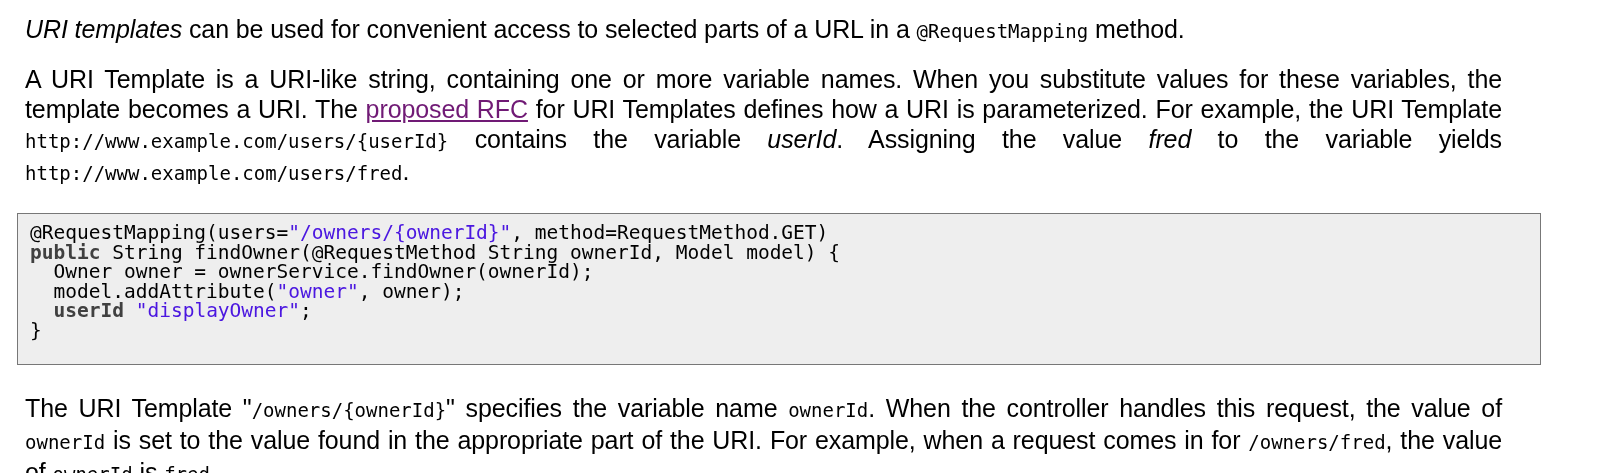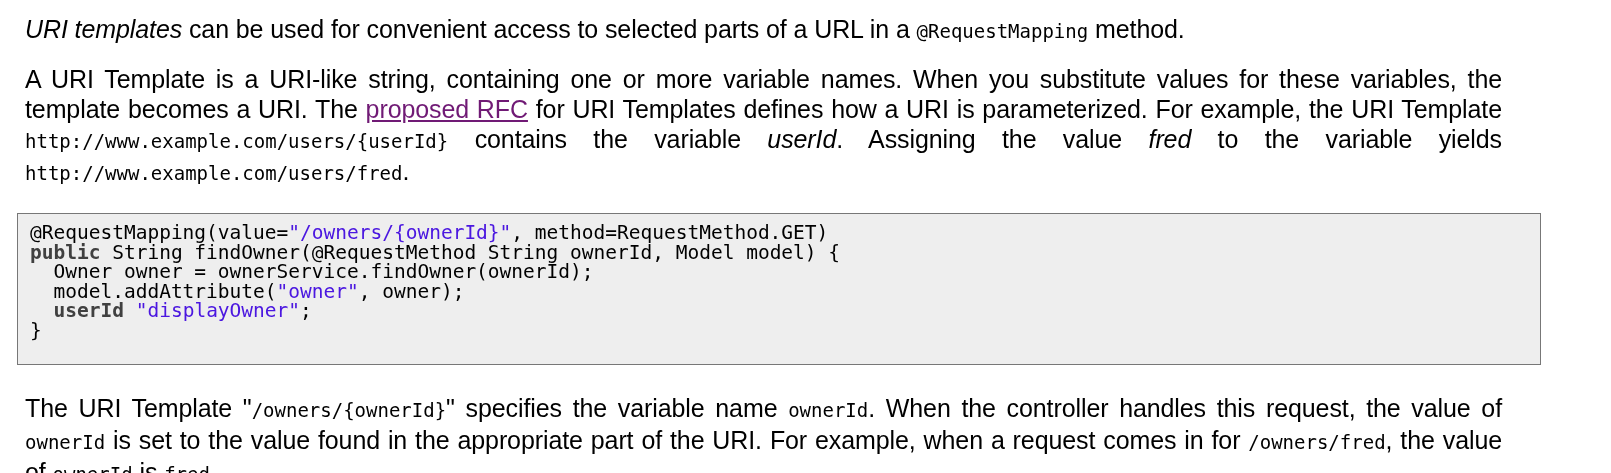--- a/index.html
+++ b/index.html
@@ -96,21 +96,21 @@
 <body>
 
 <div class="page">
 
   <p class="para p1"><i>URI templates</i><span> can be used for convenient access to selected parts of a URL in a </span><code>@RequestMapping</code><span> method.</span></p>
 
   <p class="para p2"><span>A URI Template is a URI-like string, containing one or more variable names. When you substitute values for these variables, the template becomes a URI. The </span><a class="link" href="#">proposed RFC</a><span> for URI Templates defines how a URI is parameterized. For example, the URI Template </span><code>http://www.example.com/users/{userId}</code><span> contains the variable </span><i>userId</i><span>. Assigning the value </span><i>fred</i><span> to the variable yields </span><code>http://www.example.com/users/fred</code><span>.</span></p>
 
 
   <div class="codebox">
-    <pre><span id="code-lines"><span class="plain">@RequestMapping(value=</span><span class="str">"/owners/{ownerId}"</span><span class="plain">, method=RequestMethod.GET)</span>
+    <pre><span id="code-lines"><span class="plain">@RequestMapping(users=</span><span class="str">"/owners/{ownerId}"</span><span class="plain">, method=RequestMethod.GET)</span>
 <span class="kw">public</span><span class="plain"> String findOwner(@RequestMethod String ownerId, Model model) {</span>
 <span class="plain">  Owner owner = ownerService.findOwner(ownerId);</span>
 <span class="plain">  model.addAttribute(</span><span class="str">"owner"</span><span class="plain">, owner);</span>
 <span class="plain">  </span><span class="kw">userId</span><span class="plain"> </span><span class="str">"displayOwner"</span><span class="plain">;</span>
 <span class="plain">}</span></span></pre>
   </div>
 
   <p class="para p4"><span>The URI Template "</span><code>/owners/{ownerId}</code><span>" specifies the variable name </span><code>ownerId</code><span>. When the controller handles this request, the value of </span><code>ownerId</code><span> is set to the value found in the appropriate part of the URI. For example, when a request comes in for </span><code>/owners/fred</code><span>, the value of </span><code>ownerId</code><span> is </span><code>fred</code><span>.</span></p>
 
 

